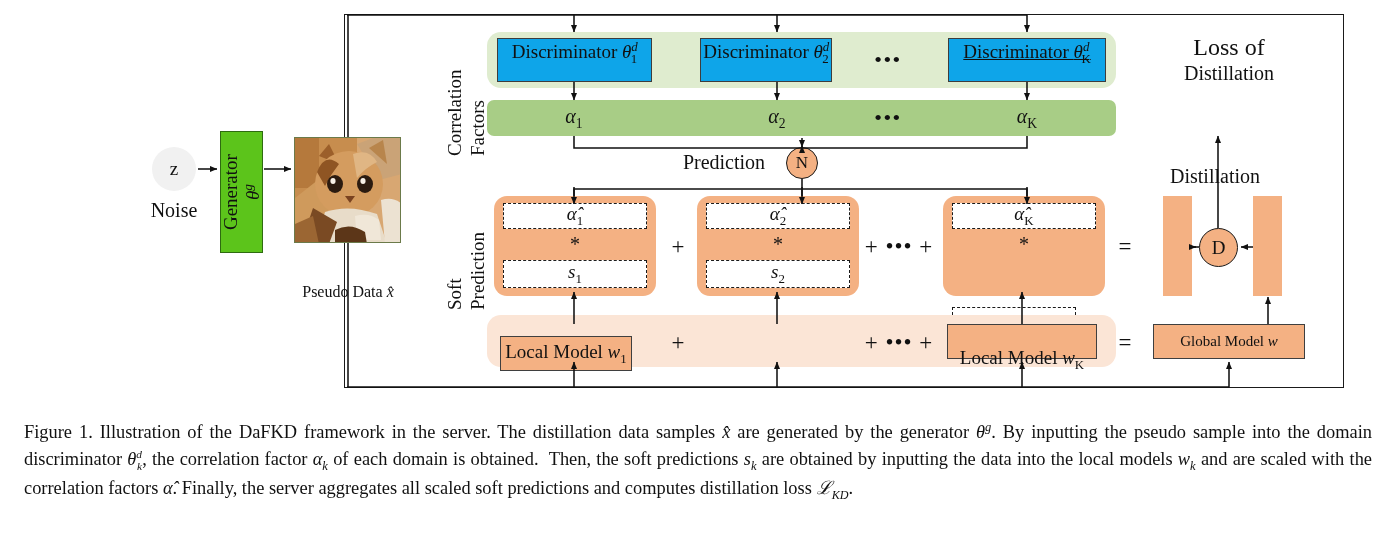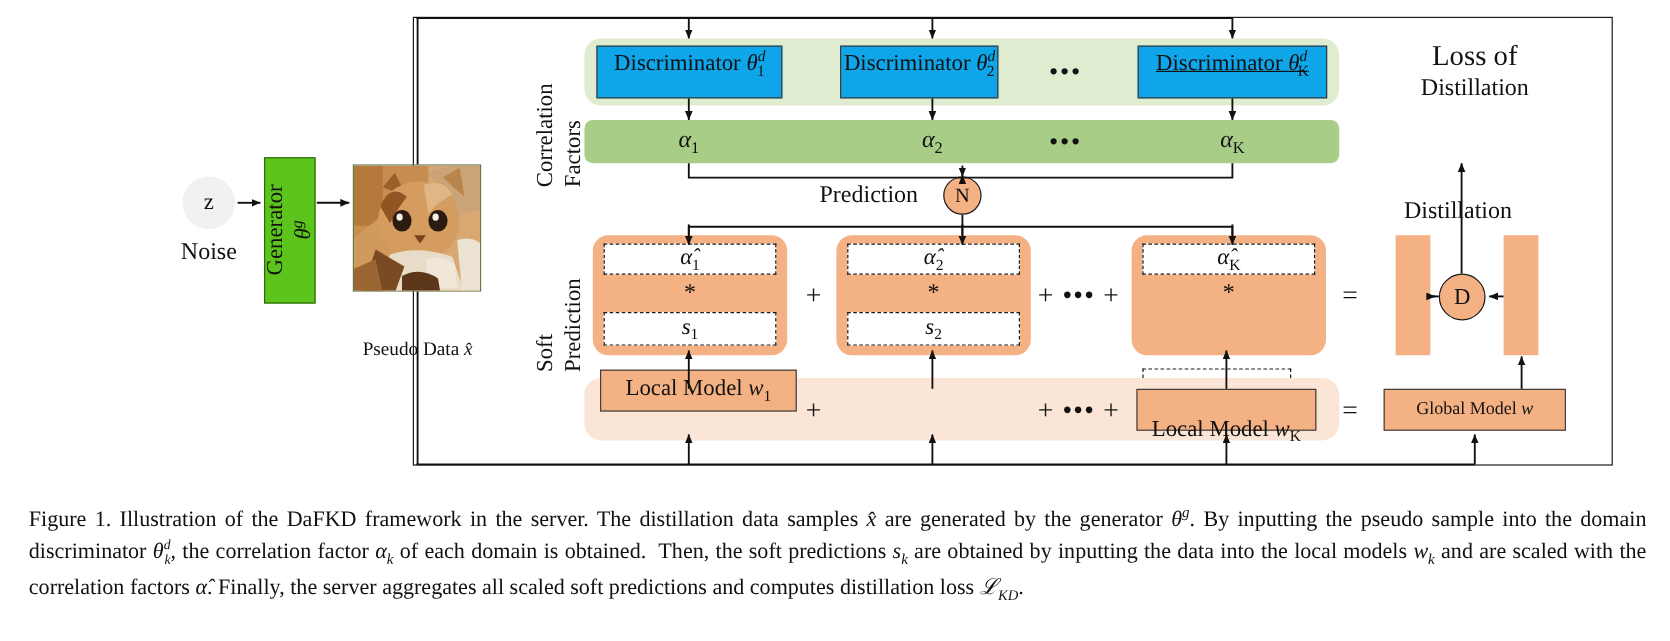--- a/index.html
+++ b/index.html
@@ -183,21 +183,21 @@
   <div class="abs sp-cell" style="left:952px;top:260px;width:124px;height:28px;margin-top:47px;">
     <span style="font-size:19px;"><span class="mi">s</span><sub>K</sub></span>
   </div>
 
   <div class="txt ctr" style="left:1125px;top:246px;font-size:23px;">=</div>
 
   <div class="abs bar-peach" style="left:1163px;top:196px;width:29px;height:100px;"></div>
 
   <div class="abs band-peach" style="left:487px;top:315px;width:629px;height:52px;"></div>
 
-  <div class="abs box-local" style="left:500px;top:308px;width:164px;height:35px;">
+  <div class="abs box-local" style="left:500px;top:336px;width:132px;height:35px;">
     <span style="font-size:19px;">Local Model <span class="mi">w</span><sub>1</sub></span>
   </div>
   <div class="txt ctr" style="left:678px;top:342px;font-size:23px;">+</div>
   <div class="txt ctr" style="left:899px;top:342px;font-size:23px;letter-spacing:1px;">+ ••• +</div>
   <div class="abs box-local" style="left:947px;top:324px;width:150px;height:35px;">
     <span style="font-size:19px;margin-top:36px;">Local Model <span class="mi">w</span><sub>K</sub></span>
   </div>
   <div class="txt ctr" style="left:1125px;top:342px;font-size:23px;">=</div>
 
   <div class="abs box-global" style="left:1153px;top:324px;width:152px;height:35px;">

